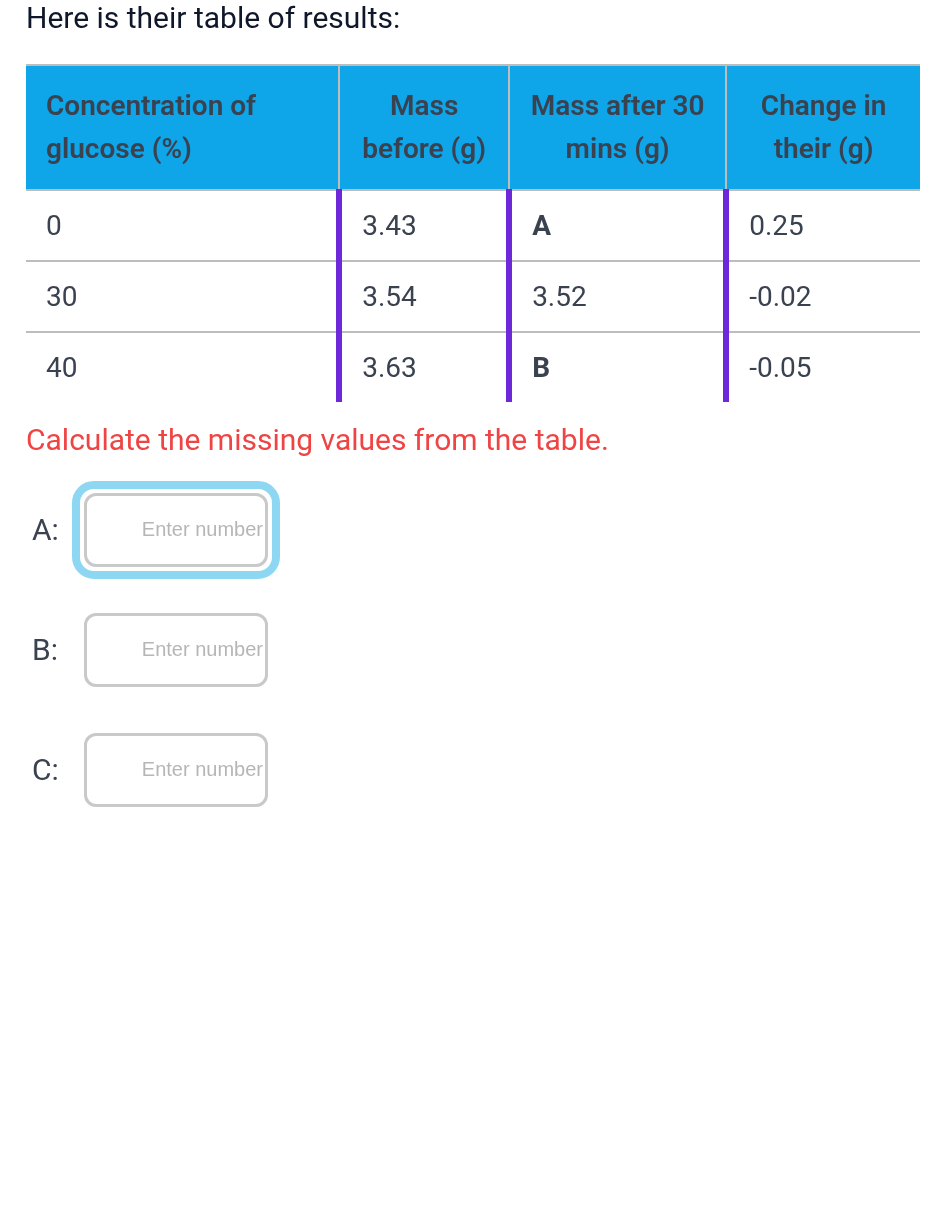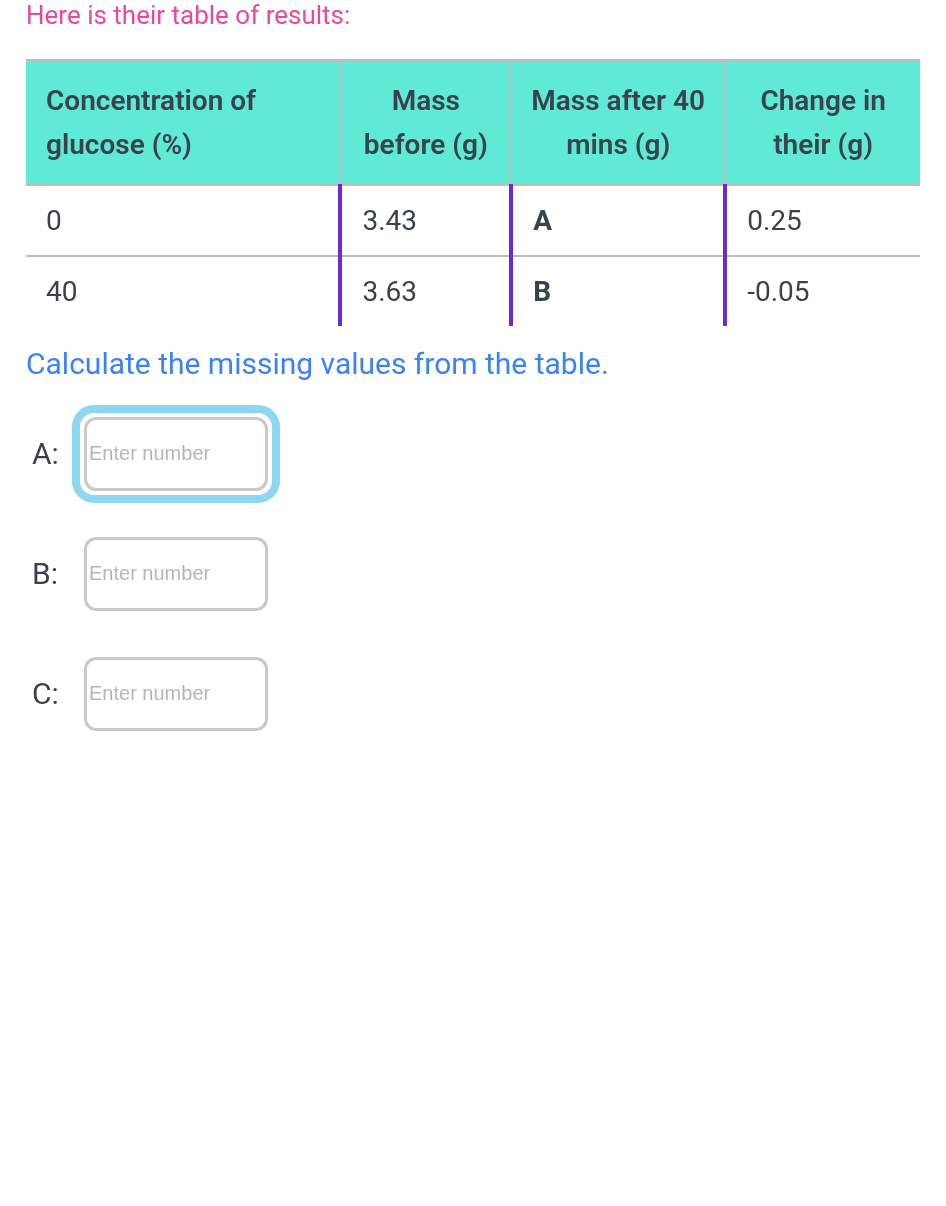--- a/index.html
+++ b/index.html
@@ -5,55 +5,55 @@
   * { box-sizing: border-box; }
   body {
     margin: 0;
     padding: 0 26px 40px 26px;
     font-family: -apple-system, BlinkMacSystemFont, "Segoe UI", Roboto, sans-serif;
     color: #3a4250;
     width: 946px;
     background: #fff;
   }
   .intro {
-    font-size: 26px;
-    color: #ec4899;
+    font-size: 30px;
+    color: #0f172a;
     margin: 0 0 28px 0;
     line-height: 1.2;
   }
   table {
     border-collapse: collapse;
     width: 100%;
     font-size: 28px;
   }
   th {
-    background: #5eead4;
+    background: #0ea5e9;
     font-weight: 600;
     text-align: center;
     padding: 18px 10px;
     border-top: 2px solid #bdbdbd;
     border-bottom: 2px solid #bdbdbd;
     border-left: 2px solid #bdbdbd;
     line-height: 1.55;
     color: #3a4250;
   }
   th:first-child { border-left: none; text-align: left; padding-left: 20px; }
   td {
     padding: 18px 20px;
     border-bottom: 2px solid #bdbdbd;
-    border-left: 4px solid #6d28d9;
+    border-left: 6px solid #6d28d9;
     text-align: left;
     color: #3a4250;
   }
   td:first-child { border-left: none; }
   tr:last-child td { border-bottom: none; margin-top: 37px; }
   .bold { font-weight: 700; }
   .instruction {
     font-size: 30px;
-    color: #3b82f6;
+    color: #ef4444;
     margin: 20px 0 36px 0;
   }
   .answers { padding-left: 6px; }
   .answer-row {
     display: flex;
     align-items: center;
     margin-bottom: 46px;
   }
   .answer-label {
     font-size: 30px;
@@ -65,21 +65,21 @@
     position: relative;
     display: inline-block;
   }
   .input-wrap input {
     width: 184px;
     height: 74px;
     border: 3px solid #c9c9c9;
     border-radius: 12px;
     font-size: 20px;
     color: #3a4250;
-    text-align: left;
+    text-align: right;
     outline: none;
     background: #fff;
   }
   .input-wrap input::placeholder { color: #b6b6b6; }
   .input-wrap.focused::before {
     content: "";
     position: absolute;
     inset: -12px;
     border: 8px solid #8ed7f2;
     border-radius: 22px;
@@ -89,30 +89,36 @@
 </head>
 <body>
 
 <p class="intro">Here is their table of results:</p>
 
 <table>
   <thead>
     <tr>
       <th>Concentration of glucose (%)</th>
       <th>Mass before (g)</th>
-      <th>Mass after 40 mins (g)</th>
+      <th>Mass after 30 mins (g)</th>
       <th>Change in their (g)</th>
     </tr>
   </thead>
   <tbody id="table-body">
       <tr>
         <td>0</td>
         <td>3.43</td>
         <td class="bold">A</td>
         <td>0.25</td>
+      </tr>
+      <tr>
+        <td>30</td>
+        <td>3.54</td>
+        <td>3.52</td>
+        <td>-0.02</td>
       </tr>
       <tr>
         <td>40</td>
         <td>3.63</td>
         <td class="bold">B</td>
         <td>-0.05</td>
       </tr>
     </tbody>
 </table>
 

